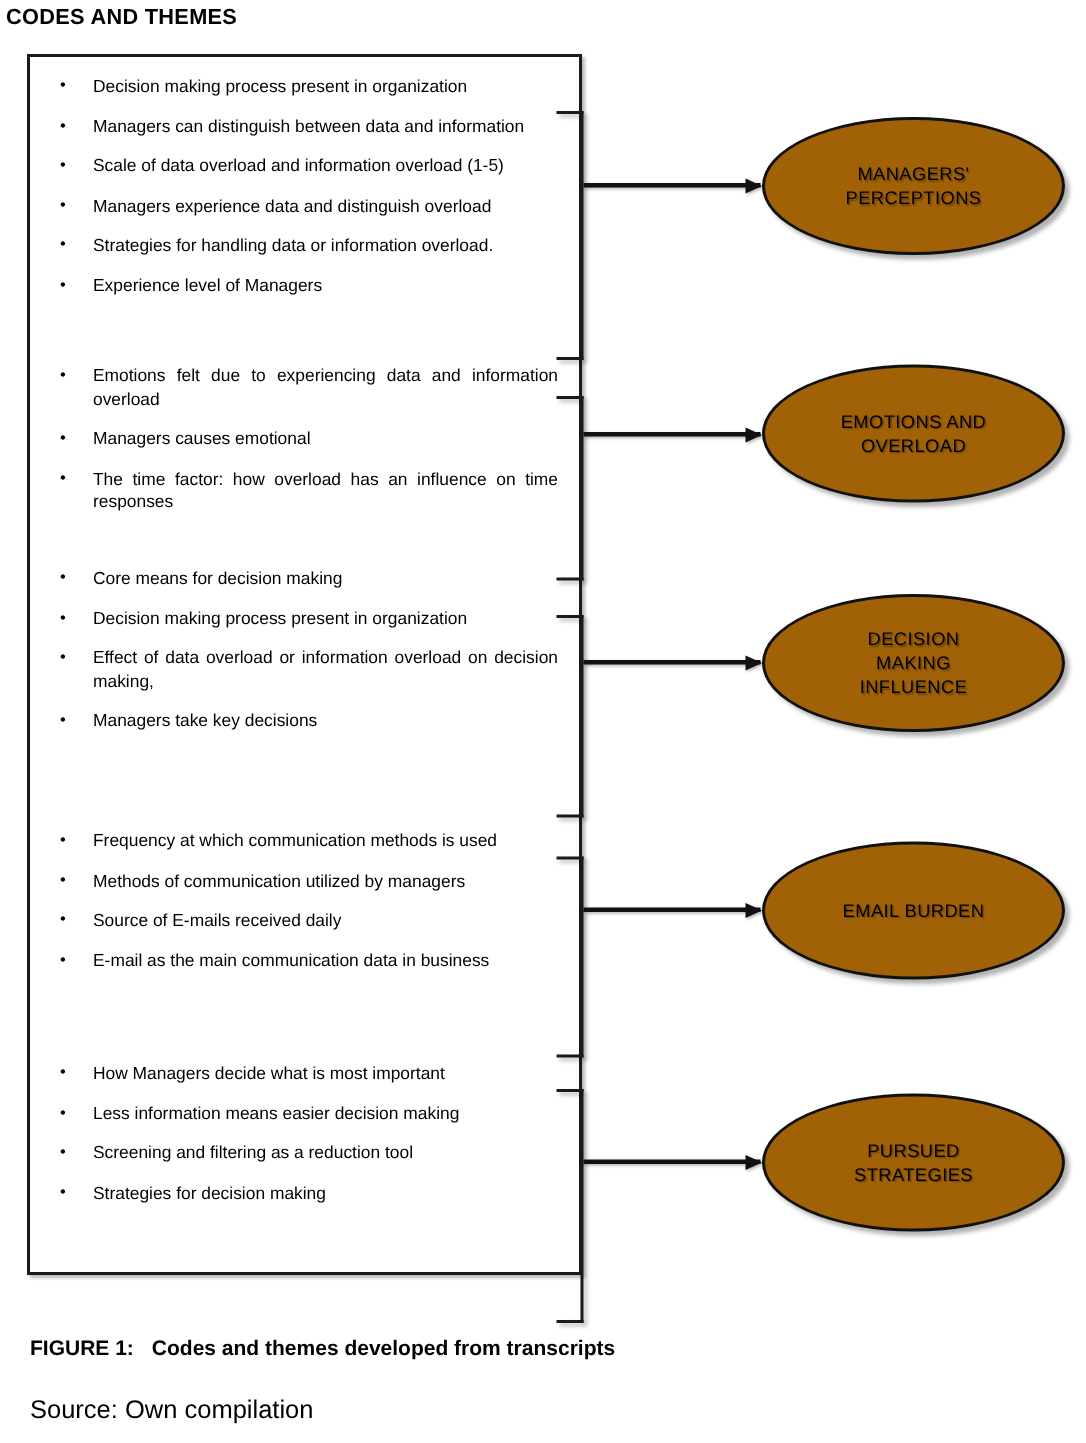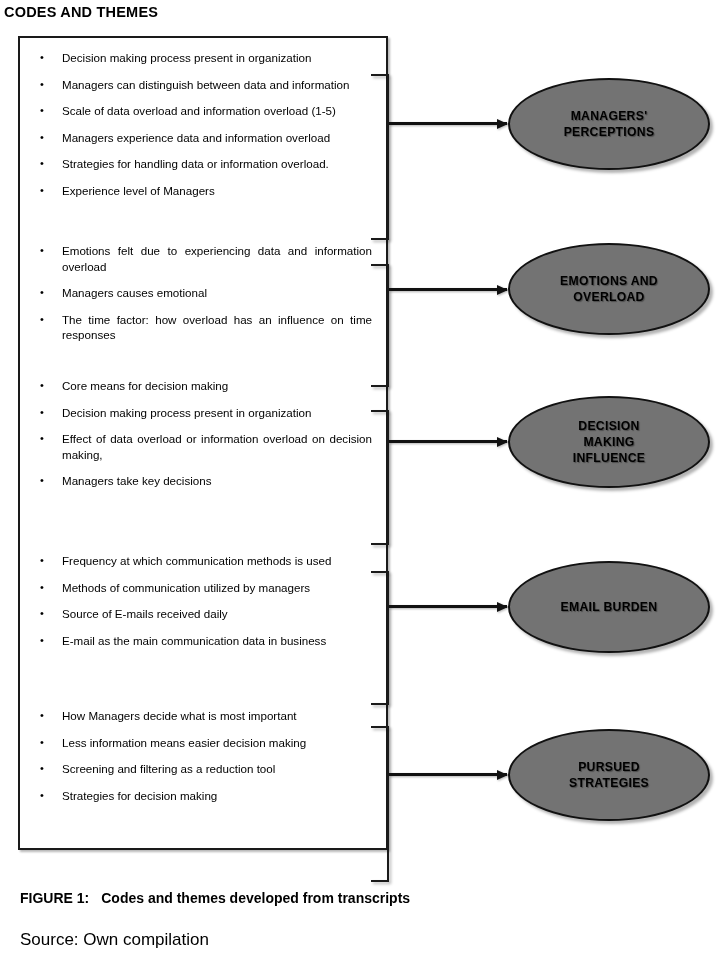--- a/index.html
+++ b/index.html
@@ -98,28 +98,28 @@
     border-bottom: 5.5px solid transparent;
   }
 
   
   .theme-ellipse {
     position: absolute;
     width: 202px;
     height: 92px;
     border: 2.6px solid #111111;
     border-radius: 50%;
-    background: #737373;
+    background: #a16207;
     box-sizing: border-box;
     display: flex;
     align-items: center;
     justify-content: center;
     text-align: center;
     font-size: 12.2px;
-    font-weight: bold;
+    font-weight: normal;
     line-height: 16px;
     letter-spacing: 0.3px;
     box-shadow: 3px 3px 3px rgba(0,0,0,0.3);
   }
   .theme-ellipse .label {
     text-shadow: 1px 1px 1px rgba(0,0,0,0.35);
     white-space: pre-line;
   }
 
   
@@ -154,21 +154,21 @@
       <div class="code-item">
         <span class="bullet">•</span>
         <span class="txt">Managers can distinguish between data and information</span>
       </div>
       <div class="code-item">
         <span class="bullet">•</span>
         <span class="txt">Scale of data overload and information overload (1-5)</span>
       </div>
       <div class="code-item">
         <span class="bullet">•</span>
-        <span class="txt">Managers experience data and information overload</span>
+        <span class="txt">Managers experience data and distinguish overload</span>
       </div>
       <div class="code-item">
         <span class="bullet">•</span>
         <span class="txt">Strategies for handling data or information overload.</span>
       </div>
       <div class="code-item">
         <span class="bullet">•</span>
         <span class="txt">Experience level of Managers</span>
       </div>
     </div>

